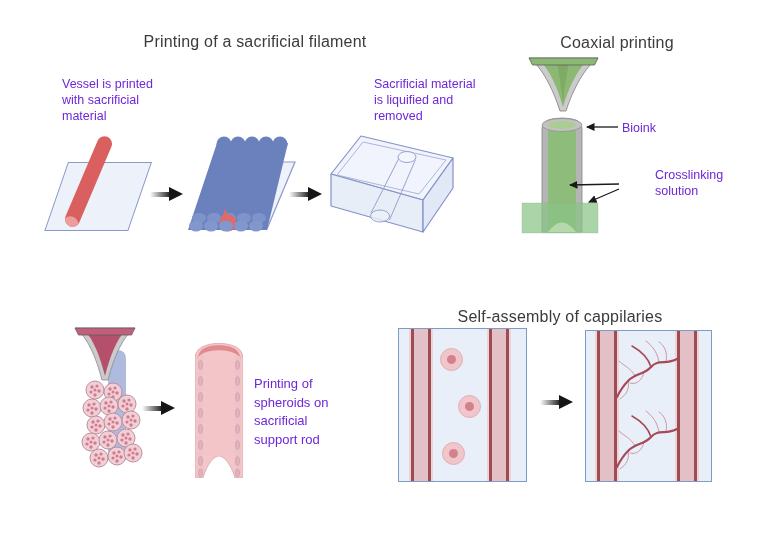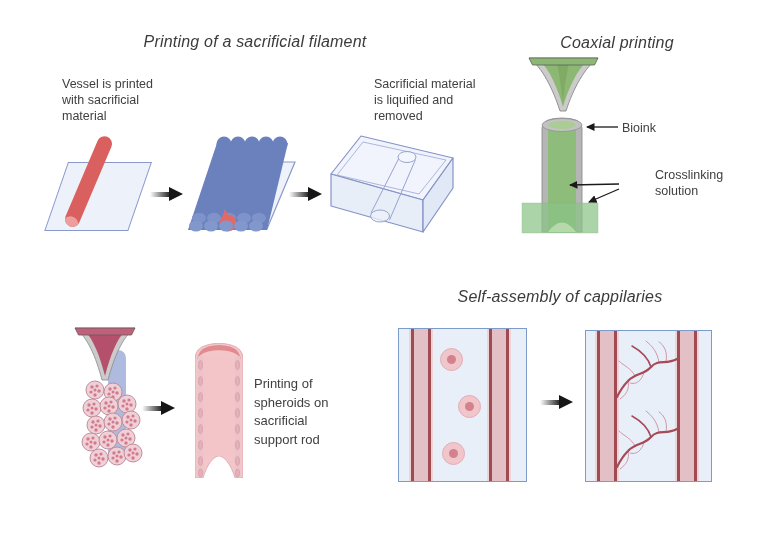--- a/index.html
+++ b/index.html
@@ -1,21 +1,21 @@
 <!DOCTYPE html>
 <html><head>
 <meta charset="utf-8">
 <style>
   html,body{margin:0;padding:0;background:#ffffff;}
   .canvas{position:relative;width:768px;height:537px;background:#ffffff;overflow:hidden;
           font-family:"Liberation Sans", sans-serif;color:#3f3f3f;}
   .abs{position:absolute;}
-  .title{font-size:16px;font-weight:500;color:#3b3b3b;letter-spacing:.2px;font-style:italic;}
+  .title{font-size:16px;font-weight:500;color:#3b3b3b;letter-spacing:.2px;}
   .center{text-align:center;}
-  .cap{font-size:12.5px;line-height:16px;color:#404040;}
+  .cap{font-size:12.5px;line-height:16px;color:#6d28d9;}
   .pre{white-space:pre-line;}
   
   .harrow{position:absolute;width:33px;height:14px;}
   .harrow::before{content:"";position:absolute;left:0;top:5px;width:21px;height:4.5px;
     background:linear-gradient(to right, rgba(20,20,20,0), #161616);}
   .harrow::after{content:"";position:absolute;left:19px;top:0;width:0;height:0;
     border-top:7px solid transparent;border-bottom:7px solid transparent;border-left:14px solid #161616;}
   
   .plate1{left:68px;top:162px;width:82px;height:67px;background:#edf1fa;
     border:1.3px solid #8b98cc;transform:skewX(-19deg);transform-origin:top left;}
@@ -195,21 +195,21 @@
         <ellipse cx="42.5" cy="130" rx="2" ry="4"></ellipse>
     </g>
     <rect x="8.5" y="15" width="31" height="98" fill="#f4c5c8" fill-opacity="0.6"></rect>
   </svg>
 
   <div class="abs cap pre" style="left:254px;top:375px;width:95px;line-height:18.5px;font-size:13px;">Printing of
 spheroids on
 sacrificial
 support rod</div>
 
-  <div class="abs title center" style="left:395px;top:288px;width:330px;">Self-assembly of cappilaries</div>
+  <div class="abs title center" style="left:395px;top:308px;width:330px;">Self-assembly of cappilaries</div>
 
   <div class="abs vpanel" style="left:398px;top:328px;width:129px;height:154px;">
     <div class="channel" style="left:10px;"></div>
     <div class="channel" style="left:88px;"></div>
     <div class="cell" style="left:41px;top:19px;">
         <div class="nucleus"></div>
       </div>
     <div class="cell" style="left:59px;top:66px;">
         <div class="nucleus"></div>
       </div>

